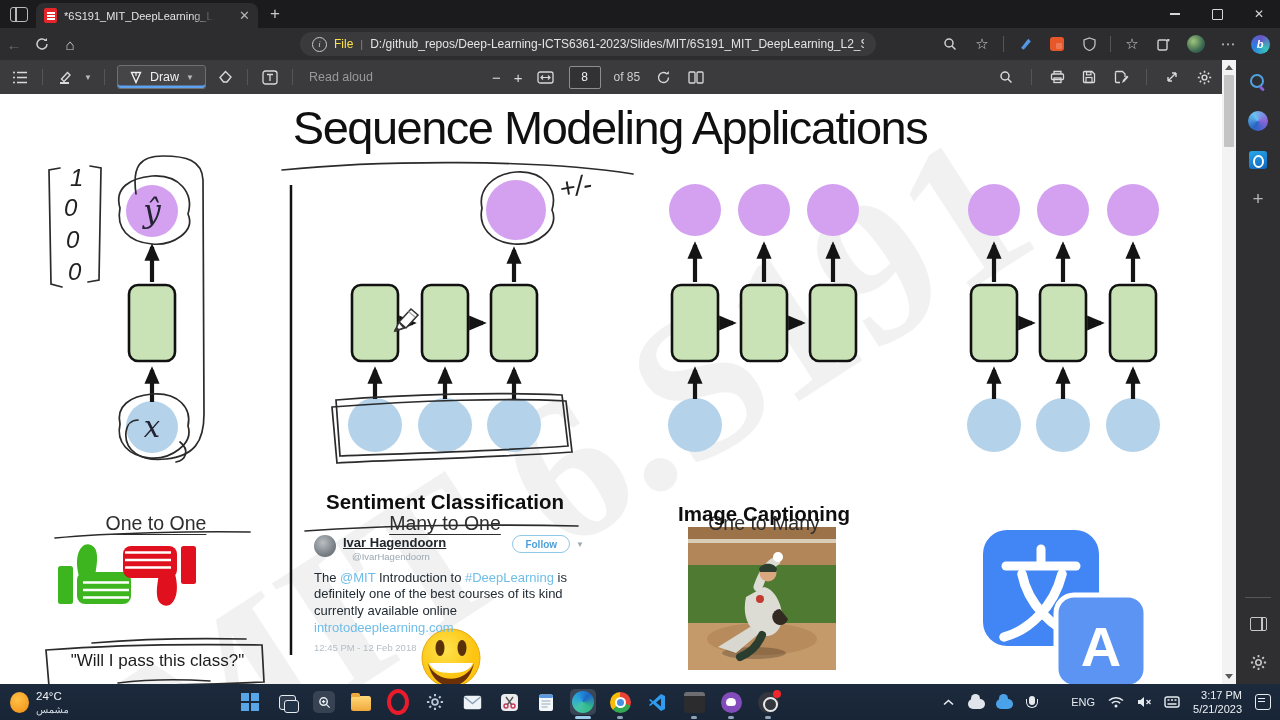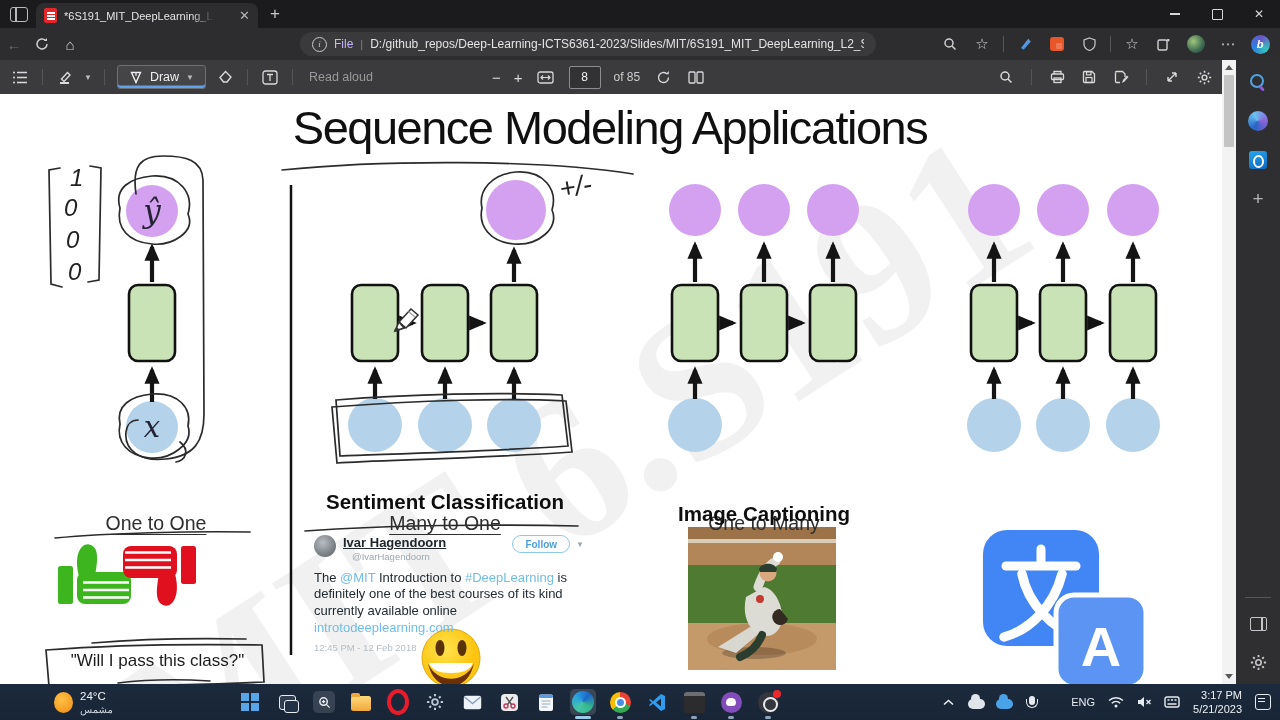--- a/index.html
+++ b/index.html
@@ -19,21 +19,21 @@
   .wc{width:42px;height:28px;display:flex;align-items:center;justify-content:center;color:#d6d6d6;font-size:12px;}
   .wc .bar{width:10px;height:1.3px;background:#d6d6d6;}
   .wc .box{width:9px;height:9px;border:1.3px solid #d6d6d6;border-radius:1px;}
 
   
   .navbar{position:absolute;left:0;top:28px;width:1280px;height:32px;background:#2d2d30;display:flex;align-items:center;}
   .nav-ic{width:28px;height:24px;display:flex;align-items:center;justify-content:center;color:#cfcfcf;font-size:15px;flex:none;}
   .nav-ic.dim{color:#6d6d6d;}
   .urlpill{position:absolute;left:300px;top:4px;width:552px;height:24px;background:#3a3a3d;border-radius:12px;display:flex;align-items:center;padding:0 12px;gap:7px;}
   .info-i{width:13px;height:13px;border:1.2px solid #c9c9c9;border-radius:50%;color:#c9c9c9;font-size:9px;display:flex;align-items:center;justify-content:center;font-style:italic;font-family:"Liberation Serif",serif;flex:none;}
-  .url-scheme{font-size:12px;color:#c4b5fd;flex:none;}
+  .url-scheme{font-size:12px;color:#fde047;flex:none;}
   .url-sep{color:#808080;font-size:11px;flex:none;}
   .url-path{font-size:12px;color:#e3e3e3;white-space:nowrap;overflow:hidden;}
   .nav-right{position:absolute;right:6px;top:0;height:32px;display:flex;align-items:center;gap:4px;}
   .vsep{width:1px;height:16px;background:#555;margin:0 3px;}
   .ext-pen{width:13px;height:13px;background:linear-gradient(135deg,#79c2f2,#2d6fd6);clip-path:polygon(20% 80%,75% 10%,95% 30%,40% 95%);}
   .ext-orange{width:14px;height:14px;border-radius:3px;background:#e8572a;position:relative;}
   .ext-orange::after{content:"";position:absolute;right:2px;bottom:2px;width:6px;height:6px;background:#fff3;border-radius:1px;}
   .avatar{width:18px;height:18px;border-radius:50%;background:radial-gradient(circle at 35% 35%,#9fc57c,#3e6b52 60%,#20364a);}
   .bing{width:19px;height:19px;border-radius:50%;background:conic-gradient(from 130deg,#37c2b9,#2e7de0,#6a54c8,#37c2b9);color:#fff;font-size:11px;font-weight:bold;font-style:italic;display:flex;align-items:center;justify-content:center;}
 
@@ -93,21 +93,21 @@
   .sb-outlook::after{content:"";position:absolute;left:4px;top:4px;width:7px;height:9px;border:2px solid #fff;border-radius:50%;}
   .sb-plus{color:#b4b4b4;font-size:19px;}
   .sb-spacer{flex:1;}
   .sb-div{width:26px;height:1px;background:#565656;}
   .sb-panel{width:15px;height:12px;border:1.5px solid #c6c6c6;border-radius:2px;position:relative;}
   .sb-panel::after{content:"";position:absolute;right:3px;top:0;bottom:0;width:1.5px;background:#c6c6c6;}
   .sb-bottom{margin-bottom:10px;display:flex;flex-direction:column;align-items:center;gap:14px;}
 
   
   .taskbar{position:absolute;left:0;top:684px;width:1280px;height:36px;background:linear-gradient(180deg,#1c2a3d,#182536);display:flex;align-items:center;}
-  .weather{display:flex;align-items:center;gap:7px;padding-left:10px;margin-left:44px;}
+  .weather{display:flex;align-items:center;gap:7px;padding-left:10px;}
   .sun{width:19px;height:21px;border-radius:50%;background:radial-gradient(circle at 40% 35%,#ffc247,#f08b12);}
   .wtemp{font-size:11.5px;color:#f2f5f8;line-height:1.25;}
   .wcond{font-size:10px;color:#cfd8e0;line-height:1.1;}
   .tb-center{position:absolute;left:237px;display:flex;align-items:center;gap:11px;height:36px;}
   .tbi{width:26px;height:26px;display:flex;align-items:center;justify-content:center;position:relative;flex:none;}
   .tbi.run::after{content:"";position:absolute;bottom:-4px;left:50%;transform:translateX(-50%);width:6px;height:3px;border-radius:2px;background:#8ea3b8;}
   .tbi.active{background:rgba(255,255,255,.14);border-radius:5px;}
   .tbi.active::after{content:"";position:absolute;bottom:-4px;left:50%;transform:translateX(-50%);width:16px;height:3px;border-radius:2px;background:#9ecbe8;}
   .start{display:grid;grid-template-columns:8px 8px;grid-template-rows:8px 8px;gap:1.5px;}
   .start i{background:#58a6e8;}

